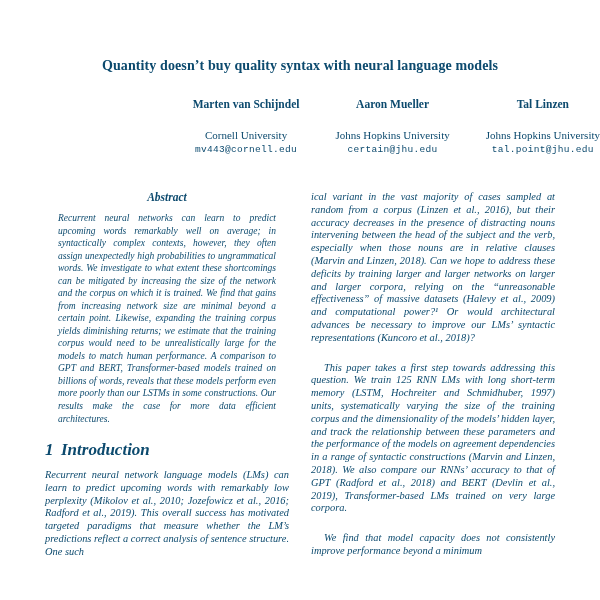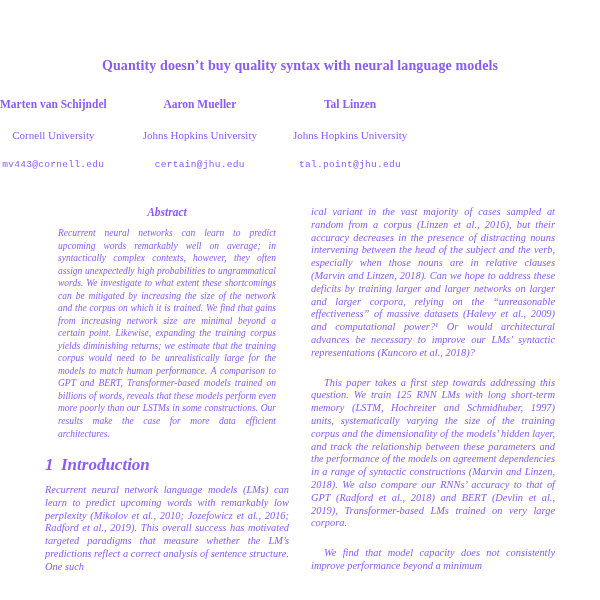--- a/index.html
+++ b/index.html
@@ -2,50 +2,50 @@
 <html><head>
 <meta charset="utf-8">
 <style>
   * { margin: 0; padding: 0; box-sizing: border-box; }
   html, body { background: #ffffff; }
   .page {
     position: relative;
     width: 600px;
     height: 600px;
     background: #ffffff;
-    color: #8b5cf6;
+    color: #0c4a6e;
     font-family: "Liberation Serif", serif;
     overflow: hidden;
   }
   .paper-title {
     padding-top: 58px;
     text-align: center;
     font-size: 14px;
     font-weight: bold;
     letter-spacing: 0.1px;
   }
   .authors {
     display: flex;
-    justify-content: flex-start;
+    justify-content: flex-end;
     gap: 36px;
     margin-top: 24px;
     text-align: center;
   }
   .author-name {
     font-weight: bold;
     font-size: 11.5px;
   }
   .author-affil {
     font-size: 11px;
     margin-top: 19px;
   }
   .author-email {
     font-family: "Liberation Mono", monospace;
     font-size: 9.5px;
-    margin-top: 18px;
+    margin-top: 3px;
     letter-spacing: 0.3px;
   }
   .columns {
     display: flex;
     gap: 22px;
     margin: 36px 45px 0 45px;
   }
   .col {
     width: 244px;
     flex: 0 0 244px;

